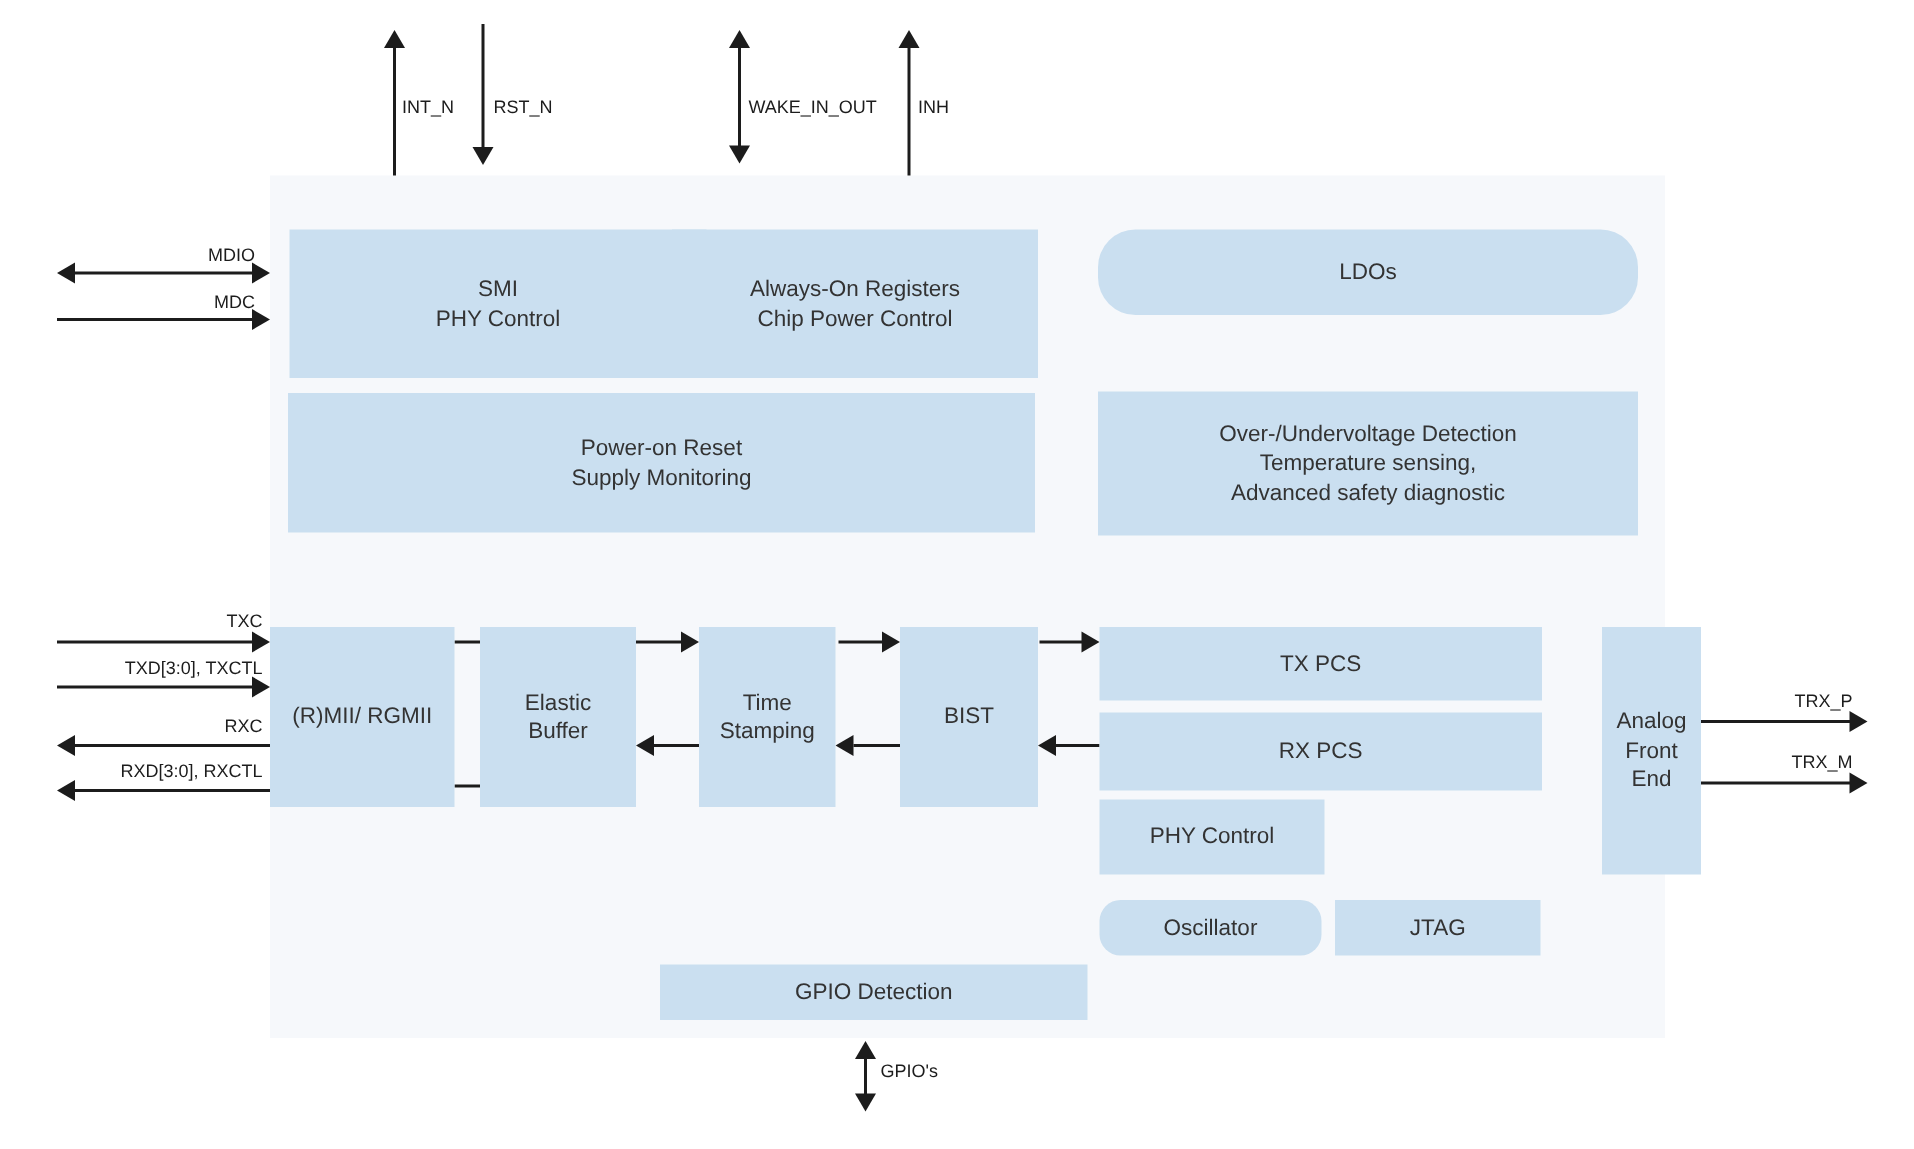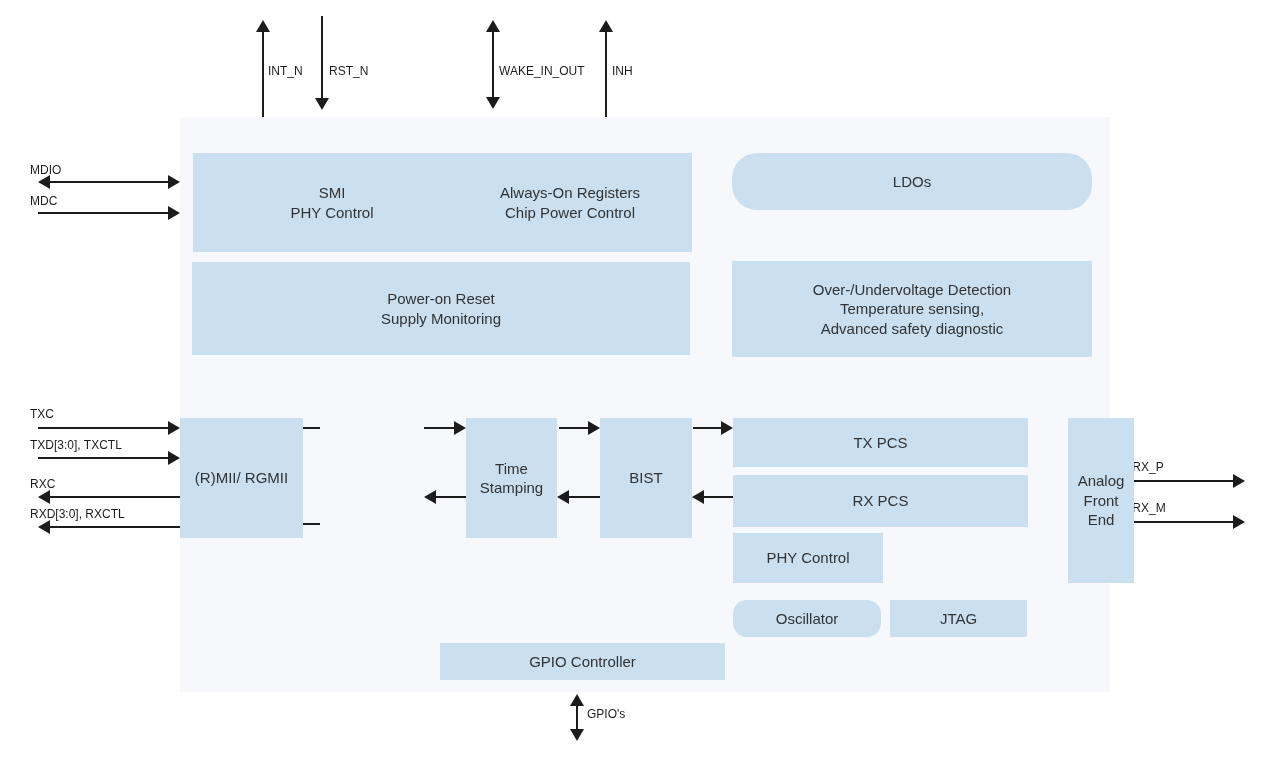--- a/index.html
+++ b/index.html
@@ -14,21 +14,21 @@
   }
   .blk {
     position:absolute; background:#cadff0;
     display:flex; align-items:center; justify-content:center;
     text-align:center; font-size:15px; line-height:1.3;
     color:#333333; white-space:pre-line;
   }
   .sig {
     position:absolute; font-size:12px; color:#1c1c1c; white-space:nowrap;
   }
-  .sig.c { text-align:left; }
+  .sig.c { text-align:right; }
   .hl { position:absolute; height:2px; background:#1c1c1c; }
   .vl { position:absolute; width:2px; background:#1c1c1c; }
   .ar { position:absolute; width:0; height:0;
         border-top:7px solid transparent; border-bottom:7px solid transparent;
         border-left:12px solid #1c1c1c; }
   .al { position:absolute; width:0; height:0;
         border-top:7px solid transparent; border-bottom:7px solid transparent;
         border-right:12px solid #1c1c1c; }
   .au { position:absolute; width:0; height:0;
         border-left:7px solid transparent; border-right:7px solid transparent;
@@ -129,20 +129,22 @@
 
   <div class="blk" style="left:192px; top:262px; width:498px; height:93px;">Power-on Reset
 Supply Monitoring</div>
 
   <div class="blk" style="left:732px; top:261px; width:360px; height:96px;">Over-/Undervoltage Detection
 Temperature sensing,
 Advanced safety diagnostic</div>
 
   <div class="blk" style="left:180px; top:418px; width:123px; height:120px;">(R)MII/ RGMII</div>
 
+  <div class="blk" style="left:320px; top:418px; width:104px; height:120px;">Elastic
+Buffer</div>
 
   <div class="blk" style="left:466px; top:418px; width:91px; height:120px;">Time
 Stamping</div>
 
   <div class="blk" style="left:600px; top:418px; width:92px; height:120px;">BIST</div>
 
   <div class="blk" style="left:733px; top:418px; width:295px; height:49px;">TX PCS</div>
 
   <div class="blk" style="left:733px; top:475px; width:295px; height:52px;">RX PCS</div>
 
@@ -150,15 +152,15 @@
 
 
   <div class="blk" style="left:733px; top:600px; width:148px; height:37px;border-radius:14px;">Oscillator</div>
 
   <div class="blk" style="left:890px; top:600px; width:137px; height:37px;">JTAG</div>
 
   <div class="blk" style="left:1068px; top:418px; width:66px; height:165px;">Analog
 Front
 End</div>
 
-  <div class="blk" style="left:440px; top:643px; width:285px; height:37px;">GPIO Controller</div>
+  <div class="blk" style="left:440px; top:643px; width:285px; height:37px;">GPIO Detection</div>
 
 </div>
 
 </body></html>

